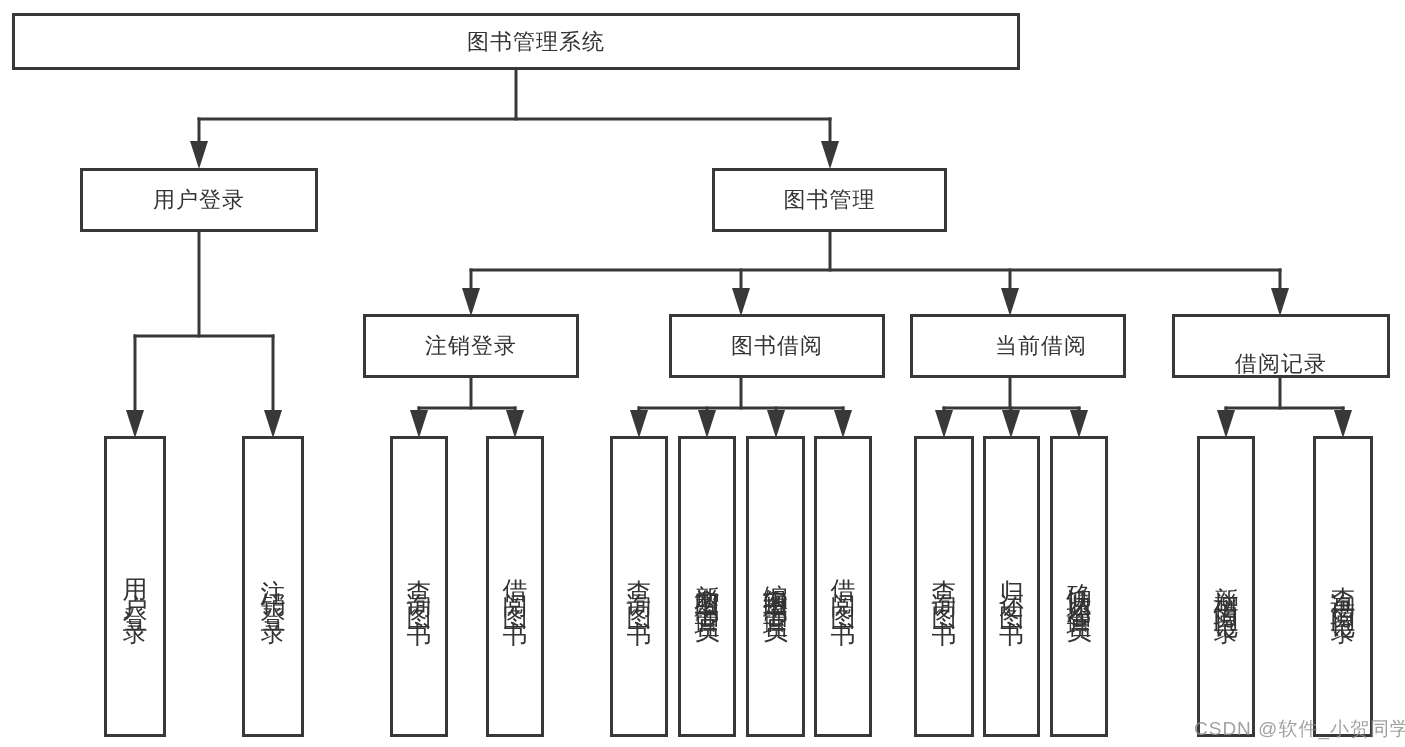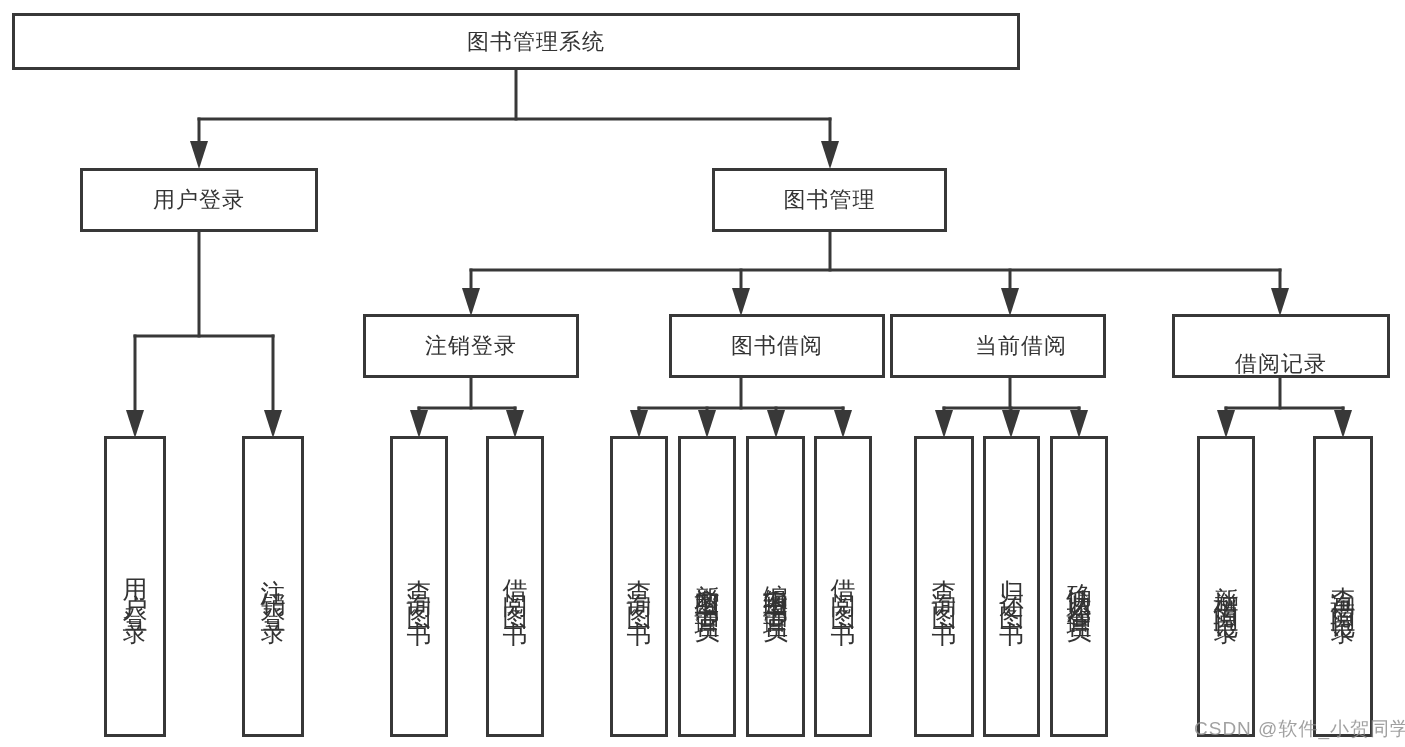--- a/index.html
+++ b/index.html
@@ -48,21 +48,21 @@
 
   
   .n-root            { left: 12px;   top: 13px;  width: 1008px; height: 57px; padding-left: 40px; }
   
   .n-user-login      { left: 80px;   top: 168px; width: 238px;  height: 64px; }
   .n-book-mgmt       { left: 712px;  top: 168px; width: 235px;  height: 64px; }
   .n-user-login .label, .n-book-mgmt .label { font-size: 23px; }
   
   .n-new-book-rec    { left: 363px;  top: 314px; width: 216px;  height: 64px; }
   .n-book-borrow     { left: 633px;  top: 314px; width: 216px;  height: 64px; margin-left: 36px; }
-  .n-current-borrow  { left: 890px;  top: 314px; width: 216px;  height: 64px; padding-left: 46px; }
+  .n-current-borrow  { left: 910px;  top: 314px; width: 216px;  height: 64px; padding-left: 46px; }
   .n-borrow-records  { left: 1172px; top: 314px; width: 218px;  height: 64px; align-items: flex-end; }
   
   .node.v            { top: 436px;  height: 301px; }
   .n-ul-login        { left: 104px;  width: 62px; }
   .n-ul-logout       { left: 242px;  width: 62px; }
   .n-nbr-query       { left: 390px;  width: 58px; }
   .n-nbr-borrow      { left: 486px;  width: 58px; }
   .n-bb-query        { left: 610px;  width: 58px; }
   .n-bb-add          { left: 678px;  width: 58px; }
   .n-bb-edit         { left: 746px;  width: 59px; }

